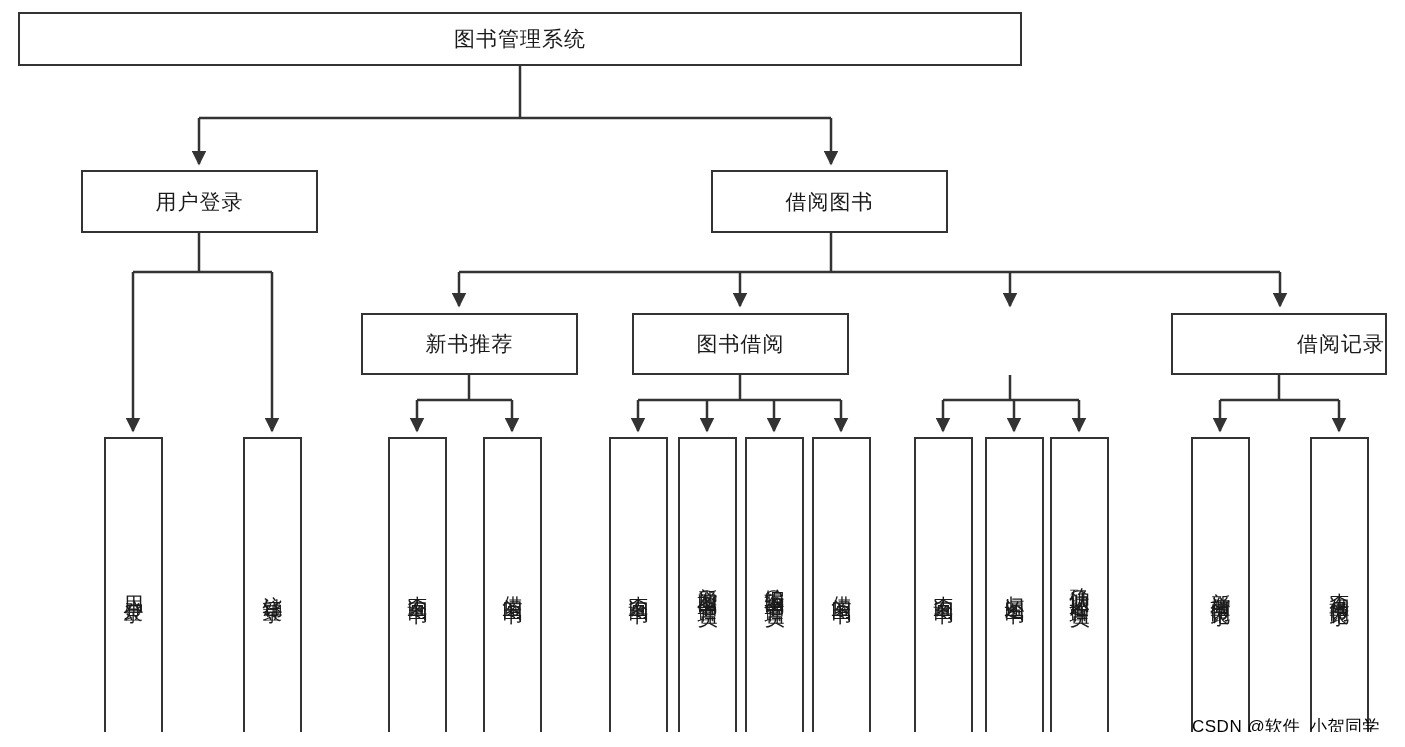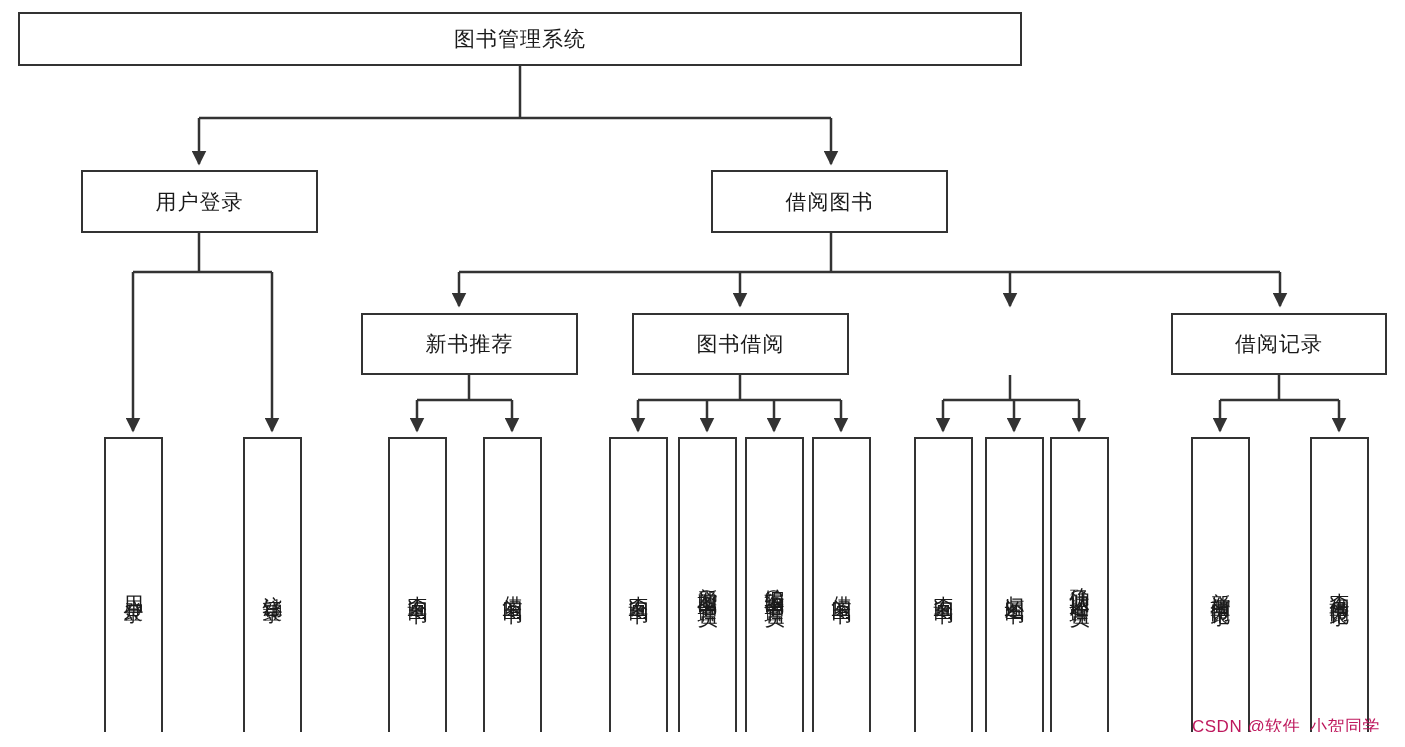--- a/index.html
+++ b/index.html
@@ -51,21 +51,21 @@
     padding: 6px 0;
     text-align: center;
   }
   .node.vert > span {
     writing-mode: vertical-rl;
     text-orientation: upright;
     white-space: nowrap;
   }
   .watermark {
     position: absolute;
-    color: #be185d;
+    color: #000000;
     font-size: 17px;
     white-space: nowrap;
     z-index: 3;
     letter-spacing: 0.5px;
   }
 </style>
 </head>
 <body>
 
 <div id="canvas">
@@ -130,21 +130,21 @@
   <div class="node horiz" style="left:711px; top:170px; width:237px; height:63px;">
     <span>借阅图书</span>
   </div>
 
   <div class="node horiz" style="left:361px; top:313px; width:217px; height:62px;text-align:right;">
     <span>新书推荐</span>
   </div>
   <div class="node horiz" style="left:632px; top:313px; width:217px; height:62px;">
     <span>图书借阅</span>
   </div>
-  <div class="node horiz" style="left:1171px; top:313px; width:216px; height:62px;">
+  <div class="node horiz" style="left:1171px; top:313px; width:216px; height:62px;justify-content:flex-end;">
     <span>借阅记录</span>
   </div>
 
   <div class="node vert" style="left:104px; top:437px; width:59px; height:297px;">
     <span>用户登录</span>
   </div>
   <div class="node vert" style="left:243px; top:437px; width:59px; height:297px;">
     <span>注销登录</span>
   </div>
 

